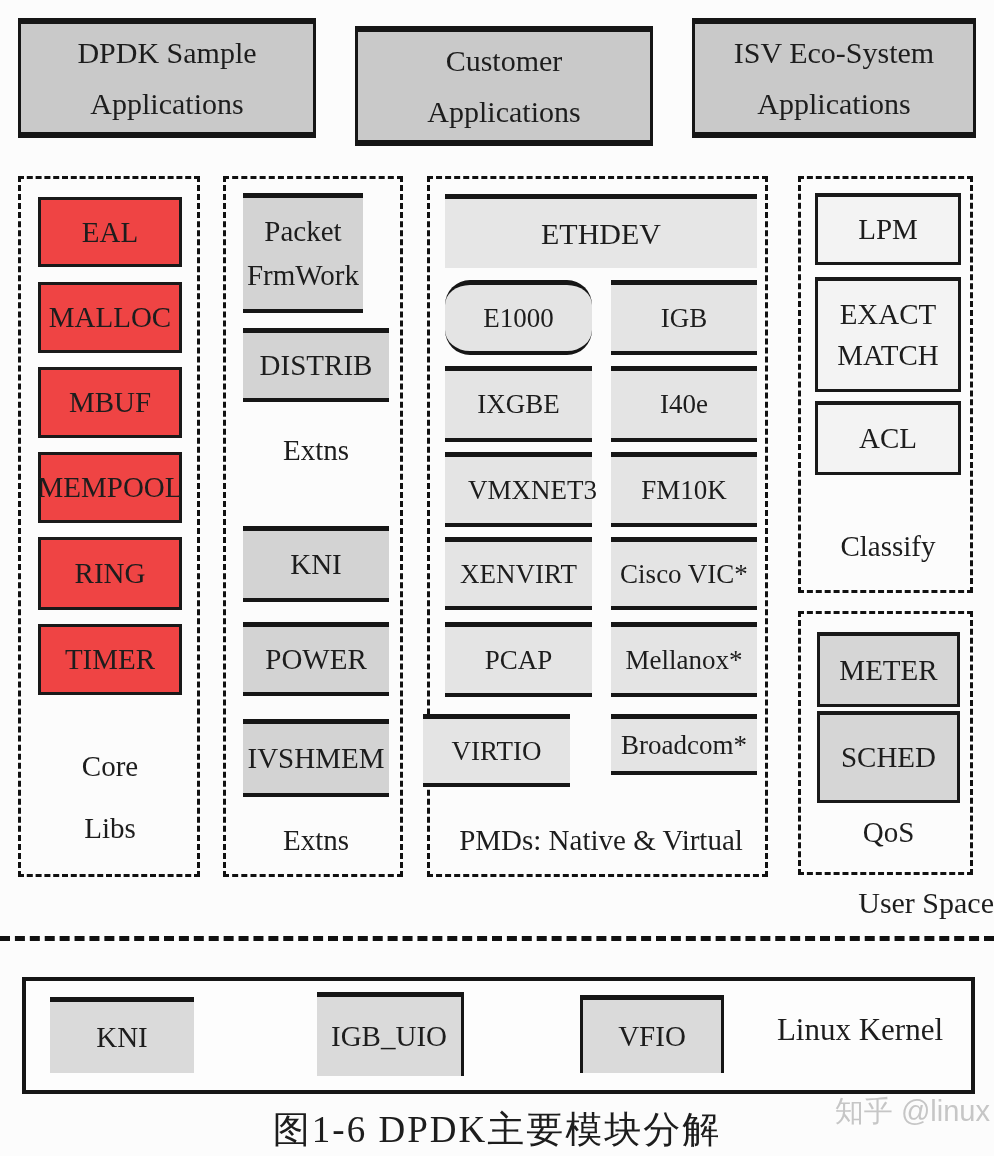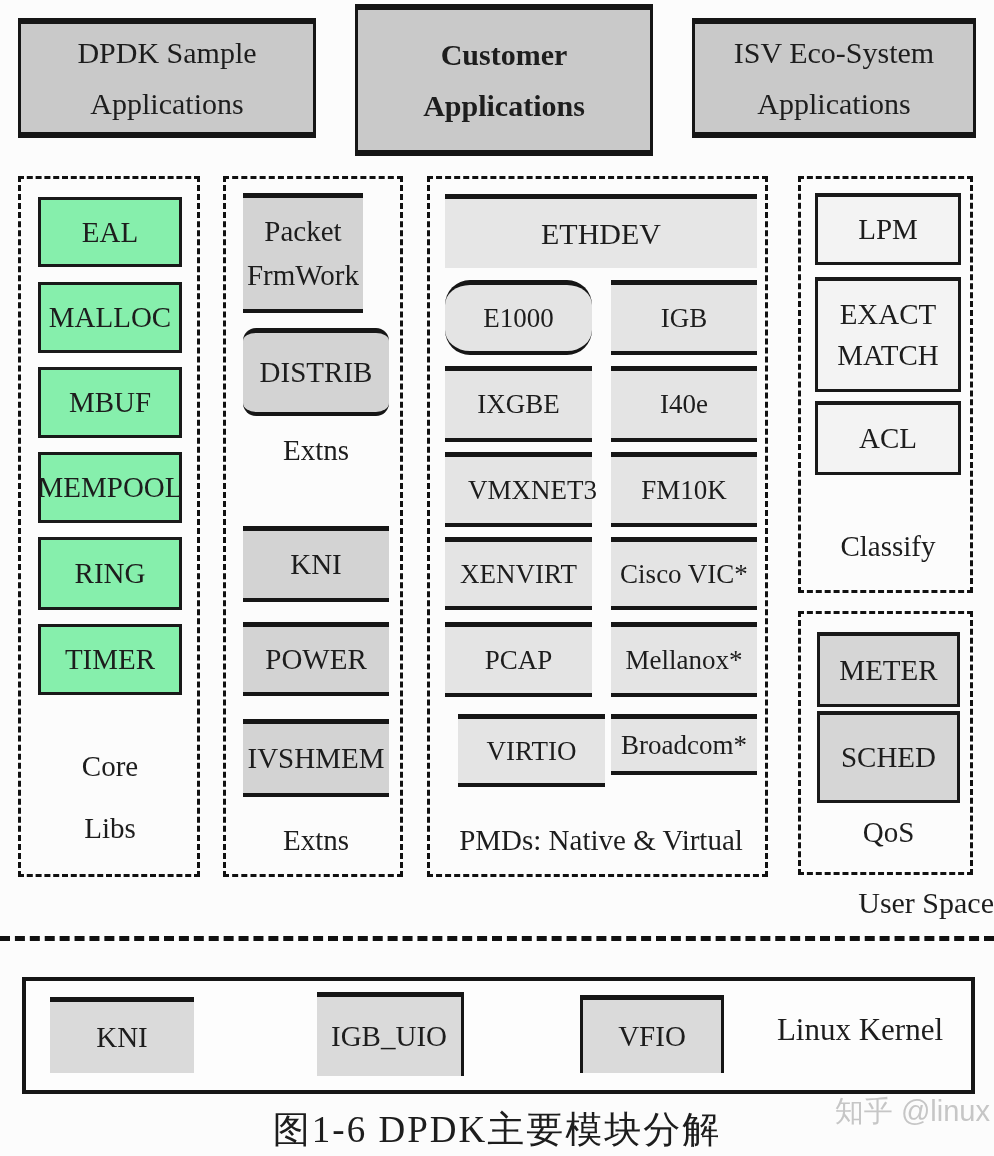--- a/index.html
+++ b/index.html
@@ -8,21 +8,21 @@
     font-family:"Liberation Serif","DejaVu Serif",serif;color:#1d1d1d;overflow:hidden;
   }
   .abs{position:absolute;box-sizing:border-box;}
   .cell{display:flex;align-items:center;justify-content:center;text-align:center;white-space:pre-line;}
   
   .appbox{background:#c9c9c9;border:3px solid #161616;border-top-width:6px;border-bottom-width:6px;
           font-size:30px;line-height:1.7;}
   
   .dashgrp{border:3px dashed #111111;background:transparent;}
   
-  .b-core{background:#86efac;border:3px solid #191919;font-size:29px;}
+  .b-core{background:#ef4444;border:3px solid #191919;font-size:29px;}
   
   .b-ext{background:#d3d3d3;border-top:5px solid #161616;border-bottom:4px solid #161616;font-size:29px;line-height:1.5;}
   
   .b-pmd{background:#e4e4e4;border-top:5px solid #161616;border-bottom:4px solid #161616;font-size:27px;}
   .b-ethdev{background:#e6e6e6;border-top:5px solid #161616;font-size:30px;}
   
   .b-cls{background:#f3f3f3;border:3px solid #191919;border-top-width:4px;font-size:29px;line-height:1.4;}
   
   .b-qos{background:#d6d6d6;border:3px solid #191919;border-top-width:4px;font-size:29px;}
   
@@ -33,39 +33,39 @@
   .caption{font-size:37px;letter-spacing:2px;}
   .watermark{font-size:29px;color:#c6c6c6;font-family:"Liberation Sans","DejaVu Sans",sans-serif;}
 </style>
 </head>
 <body>
 
 <div class="canvas">
 
   <div class="abs cell appbox" style="left:18px;top:18px;width:298px;height:120px;">DPDK Sample
 Applications</div>
-  <div class="abs cell appbox" style="left:355px;top:4px;width:298px;height:152px;font-weight:bold;">Customer
+  <div class="abs cell appbox" style="left:355px;top:26px;width:298px;height:120px;">Customer
 Applications</div>
   <div class="abs cell appbox" style="left:692px;top:18px;width:284px;height:120px;">ISV Eco-System
 Applications</div>
 
   <div class="abs dashgrp" style="left:18px;top:176px;width:182px;height:701px;"></div>
   <div class="abs cell b-core" style="left:38px;top:197px;width:144px;height:70px;">EAL</div>
   <div class="abs cell b-core" style="left:38px;top:282px;width:144px;height:71px;text-align:center;">MALLOC</div>
   <div class="abs cell b-core" style="left:38px;top:367px;width:144px;height:71px;">MBUF</div>
   <div class="abs cell b-core" style="left:38px;top:452px;width:144px;height:71px;">MEMPOOL</div>
   <div class="abs cell b-core" style="left:38px;top:537px;width:144px;height:73px;">RING</div>
   <div class="abs cell b-core" style="left:38px;top:624px;width:144px;height:71px;">TIMER</div>
   <div class="abs cell lbl" style="left:38px;top:737px;width:144px;height:120px;line-height:62px;">Core
 Libs</div>
 
   <div class="abs dashgrp" style="left:223px;top:176px;width:180px;height:701px;"></div>
   <div class="abs cell b-ext" style="left:243px;top:193px;width:120px;height:120px;">Packet
 FrmWork</div>
-  <div class="abs cell b-ext" style="left:243px;top:328px;width:146px;height:88px;border-radius:13px;">DISTRIB</div>
+  <div class="abs cell b-ext" style="left:243px;top:328px;width:146px;height:74px;">DISTRIB</div>
   <div class="abs cell lbl" style="left:243px;top:428px;width:146px;height:44px;">Extns</div>
   <div class="abs cell b-ext" style="left:243px;top:526px;width:146px;height:76px;">KNI</div>
   <div class="abs cell b-ext" style="left:243px;top:622px;width:146px;height:74px;">POWER</div>
   <div class="abs cell b-ext" style="left:243px;top:719px;width:146px;height:78px;">IVSHMEM</div>
   <div class="abs cell lbl" style="left:243px;top:818px;width:146px;height:44px;">Extns</div>
 
   <div class="abs dashgrp" style="left:427px;top:176px;width:341px;height:701px;"></div>
   <div class="abs cell b-ethdev" style="left:445px;top:194px;width:312px;height:74px;">ETHDEV</div>
 
   <div class="abs cell b-pmd" style="left:445px;top:280px;width:147px;height:75px;border-radius:25px;">E1000</div>
@@ -76,21 +76,21 @@
 
   <div class="abs cell b-pmd" style="left:445px;top:452px;width:147px;height:75px;padding-left:28px;">VMXNET3</div>
   <div class="abs cell b-pmd" style="left:611px;top:452px;width:146px;height:75px;">FM10K</div>
 
   <div class="abs cell b-pmd" style="left:445px;top:537px;width:147px;height:73px;">XENVIRT</div>
   <div class="abs cell b-pmd" style="left:611px;top:537px;width:146px;height:73px;">Cisco VIC*</div>
 
   <div class="abs cell b-pmd" style="left:445px;top:622px;width:147px;height:75px;">PCAP</div>
   <div class="abs cell b-pmd" style="left:611px;top:622px;width:146px;height:75px;">Mellanox*</div>
 
-  <div class="abs cell b-pmd" style="left:458px;top:714px;width:147px;height:73px;">VIRTIO</div>
+  <div class="abs cell b-pmd" style="left:423px;top:714px;width:147px;height:73px;">VIRTIO</div>
   <div class="abs cell b-pmd" style="left:611px;top:714px;width:146px;height:61px;">Broadcom*</div>
 
   <div class="abs cell lbl" style="left:445px;top:818px;width:312px;height:44px;">PMDs: Native &amp; Virtual</div>
 
   <div class="abs dashgrp" style="left:798px;top:176px;width:175px;height:417px;"></div>
   <div class="abs cell b-cls" style="left:815px;top:277px;width:146px;height:115px;">EXACT
 MATCH</div>
   <div class="abs cell b-cls" style="left:815px;top:193px;width:146px;height:72px;">LPM</div>
   <div class="abs cell b-cls" style="left:815px;top:401px;width:146px;height:74px;">ACL</div>
   <div class="abs cell lbl" style="left:815px;top:522px;width:146px;height:48px;">Classify</div>

